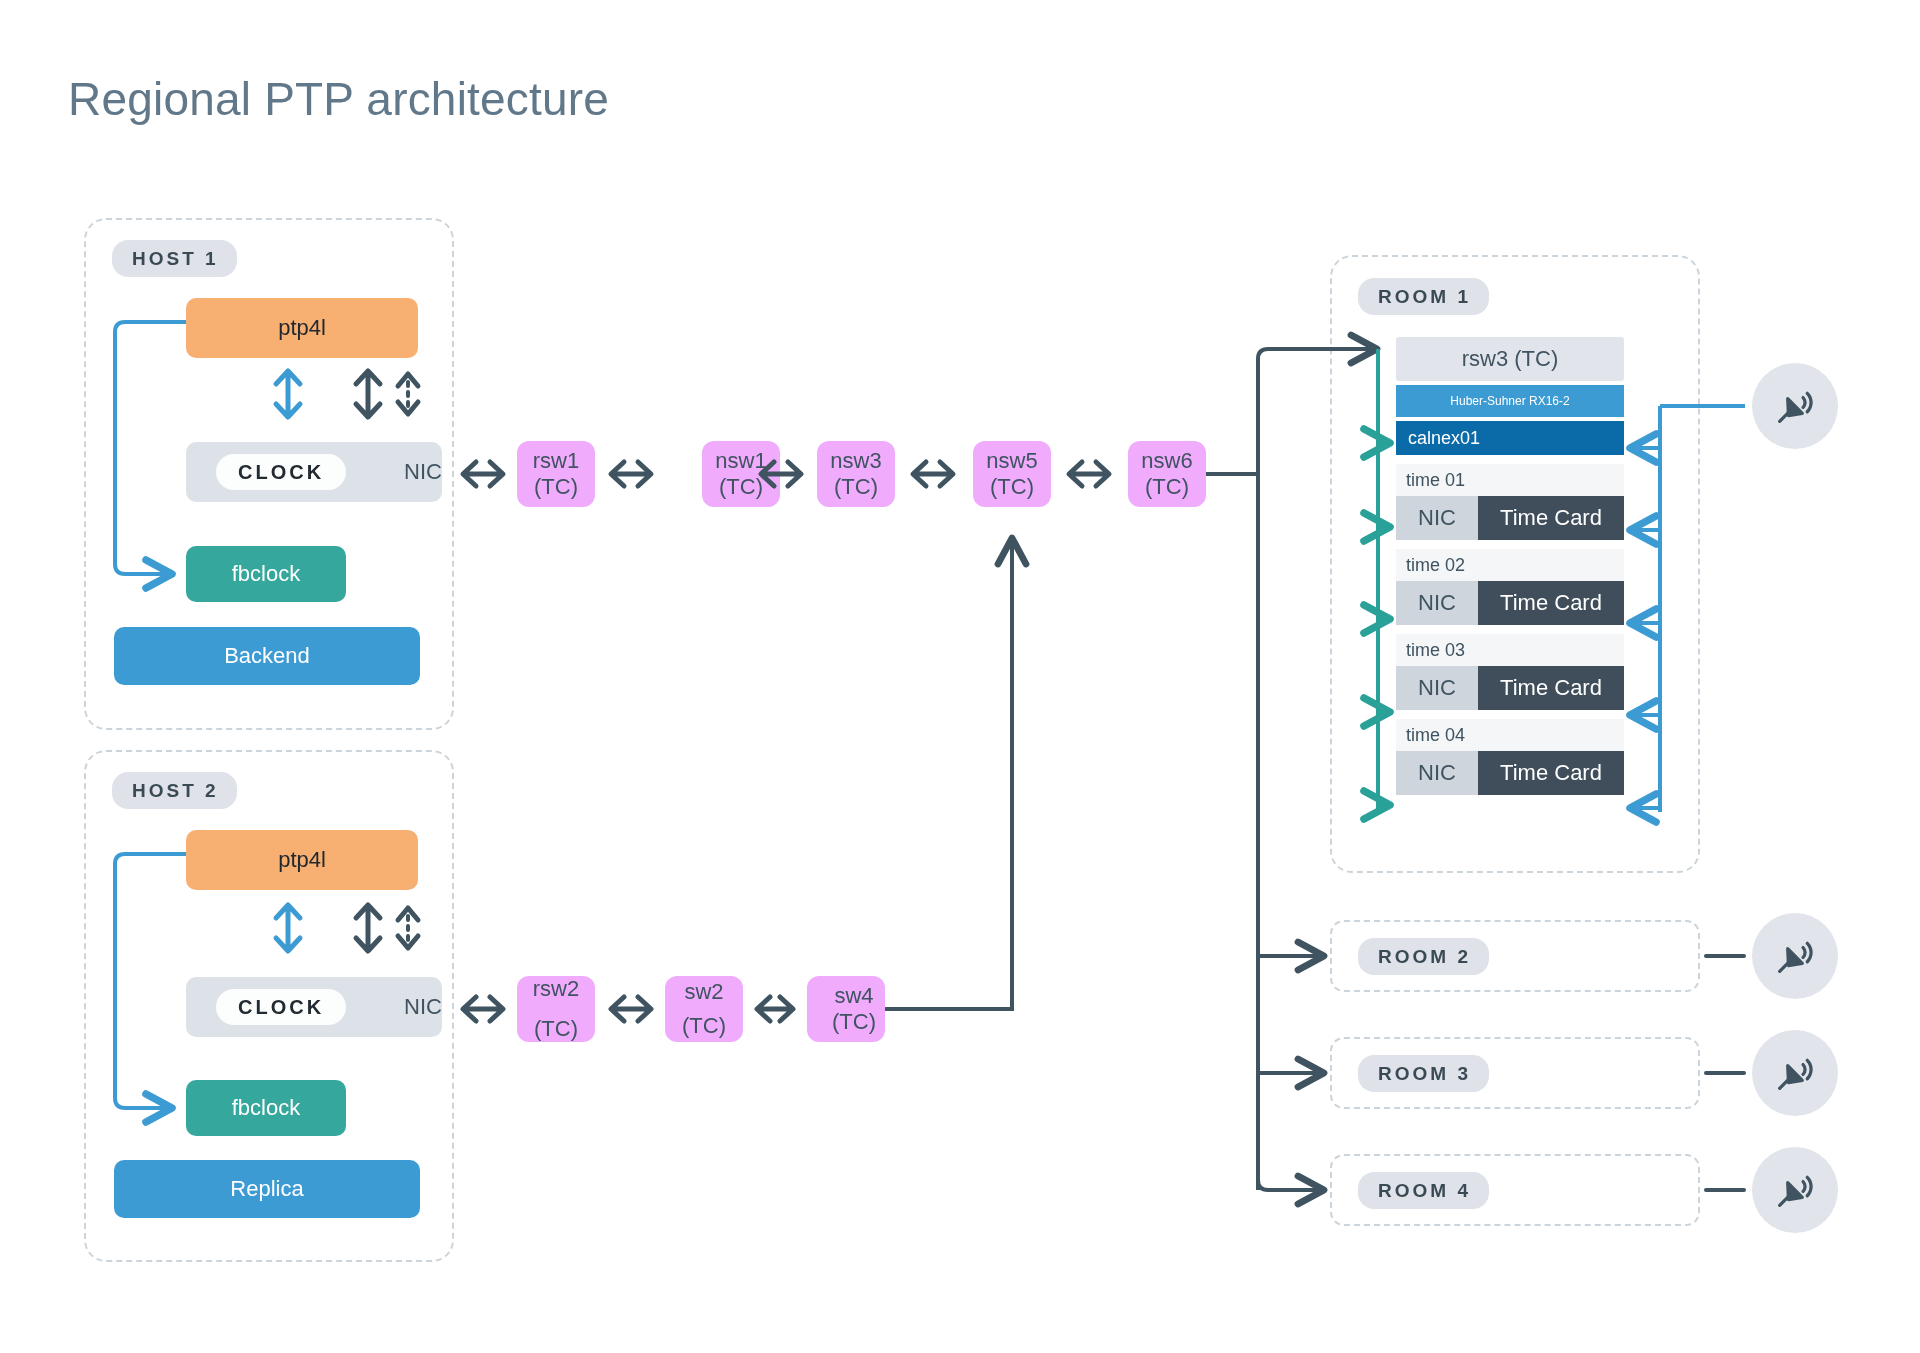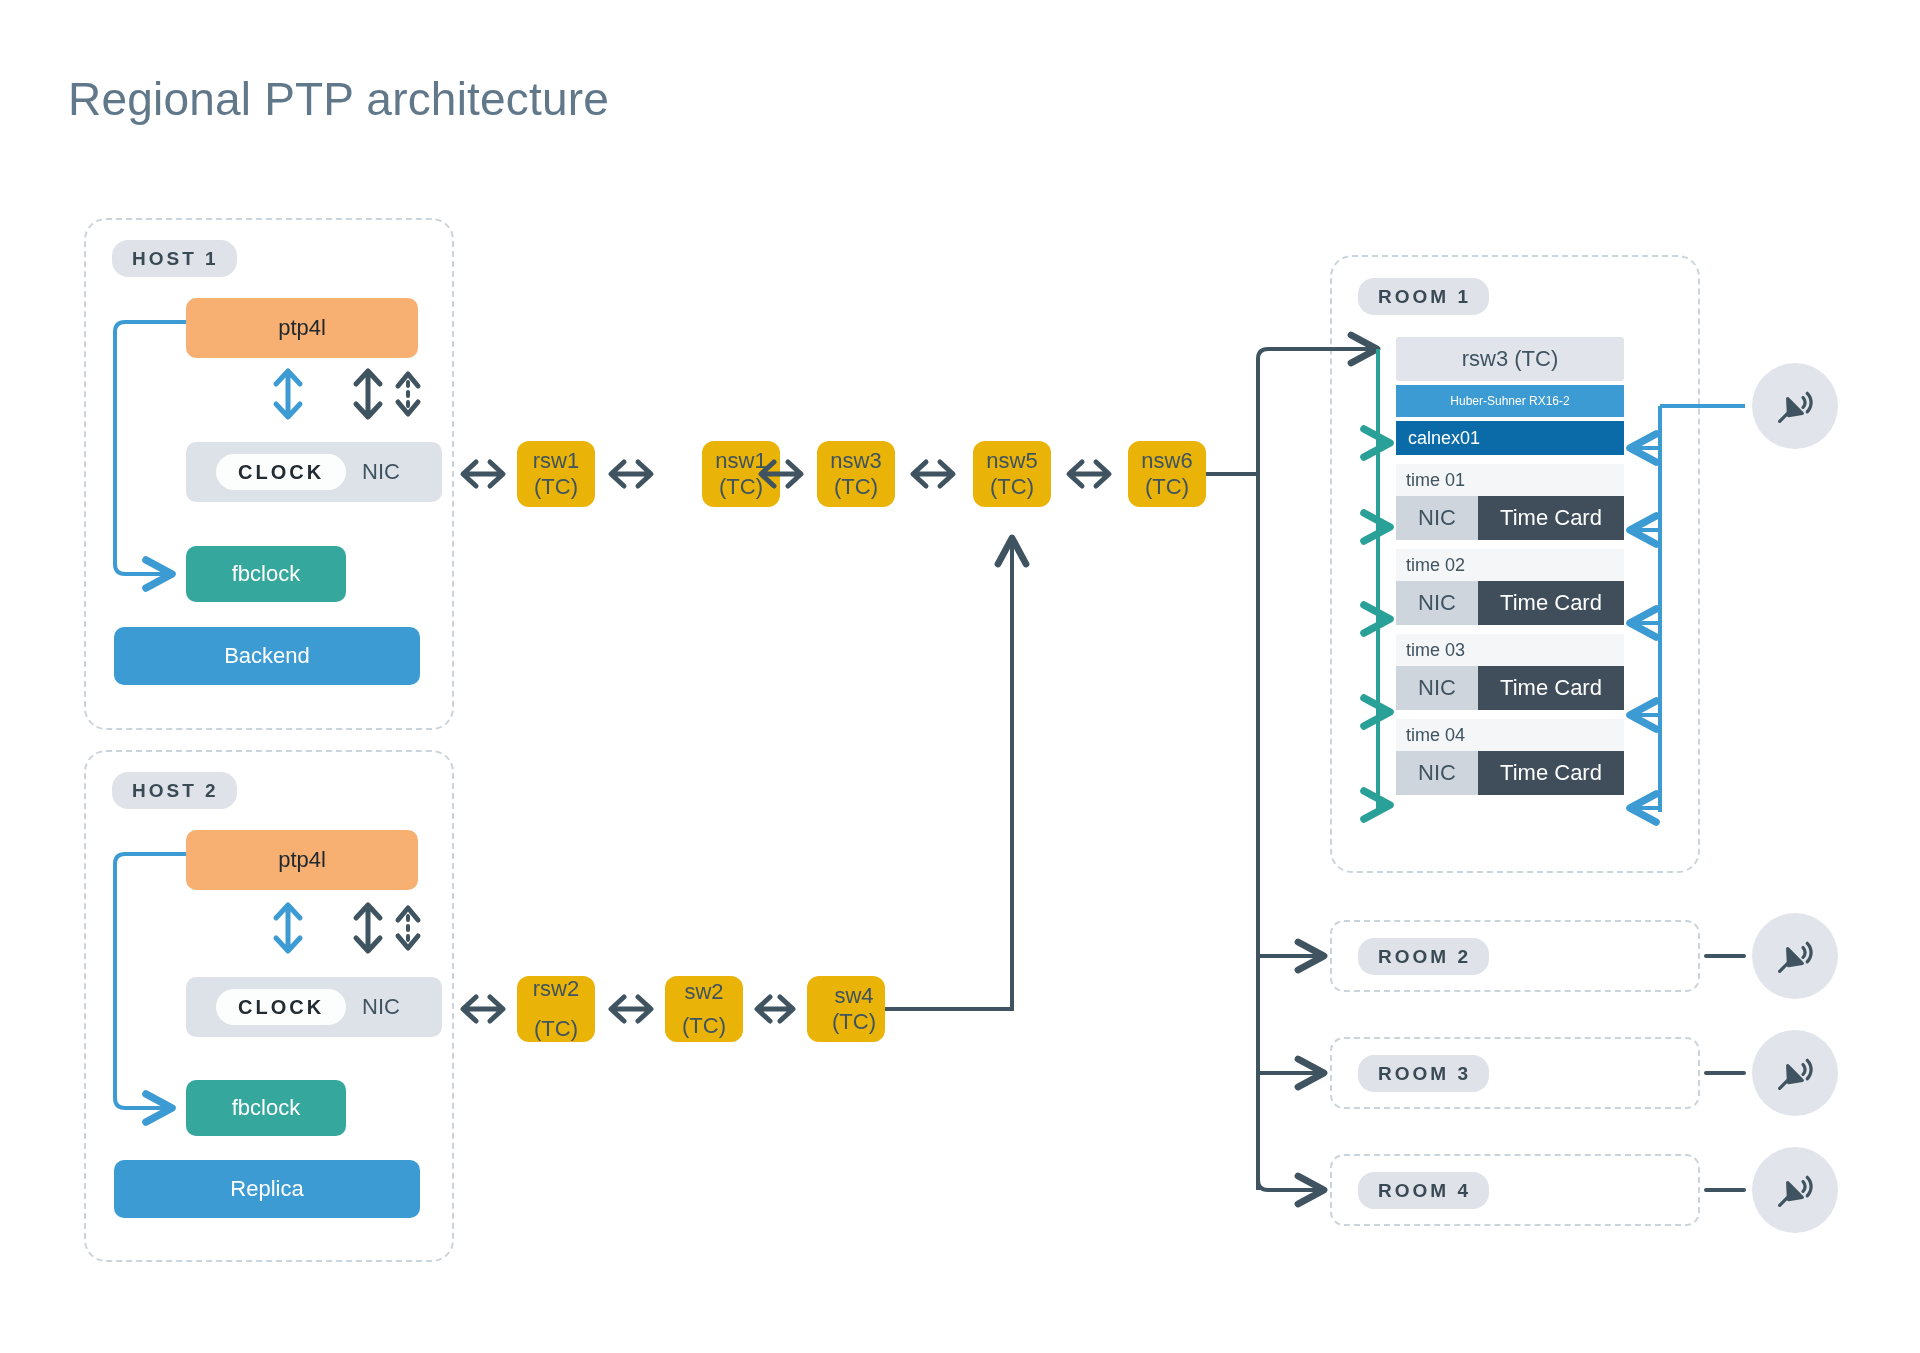--- a/index.html
+++ b/index.html
@@ -44,34 +44,34 @@
     position:absolute;box-sizing:border-box;
     border-radius:10px;
     display:flex;align-items:center;justify-content:center;
     font-size:22px;white-space:nowrap;
   }
   .blk-ptp{background:#f8b072;color:#22292e;}
   .blk-fb{background:#35a79c;color:#ffffff;}
   .blk-backend{background:#3d9bd4;color:#ffffff;}
   .blk-nic{
     background:#dde1e8;color:#3f5360;
-    justify-content:flex-start;padding-left:30px;gap:16px;
+    justify-content:space-between;padding-left:30px;gap:16px;
   }
   .clock-pill{
     background:#fcfdfd;border-radius:22px;
     padding:8px 22px;
     font-size:20px;font-weight:700;letter-spacing:3px;
     color:#222b31;line-height:1;
   }
   .nic-lbl{font-size:22px;color:#3f5360;}
 
   
   .sw{
     position:absolute;box-sizing:border-box;
-    background:#eab308;border-radius:12px;
+    background:#f0abfc;border-radius:12px;
     display:flex;flex-direction:column;
     align-items:center;justify-content:center;
     font-size:22px;color:#3f5360;line-height:1.18;
   }
 
   
   .ov{position:absolute;left:0;top:0;width:1920px;height:1353px;pointer-events:none;}
 
   
   .rpanel{position:absolute;left:1396px;top:337px;width:228px;}

